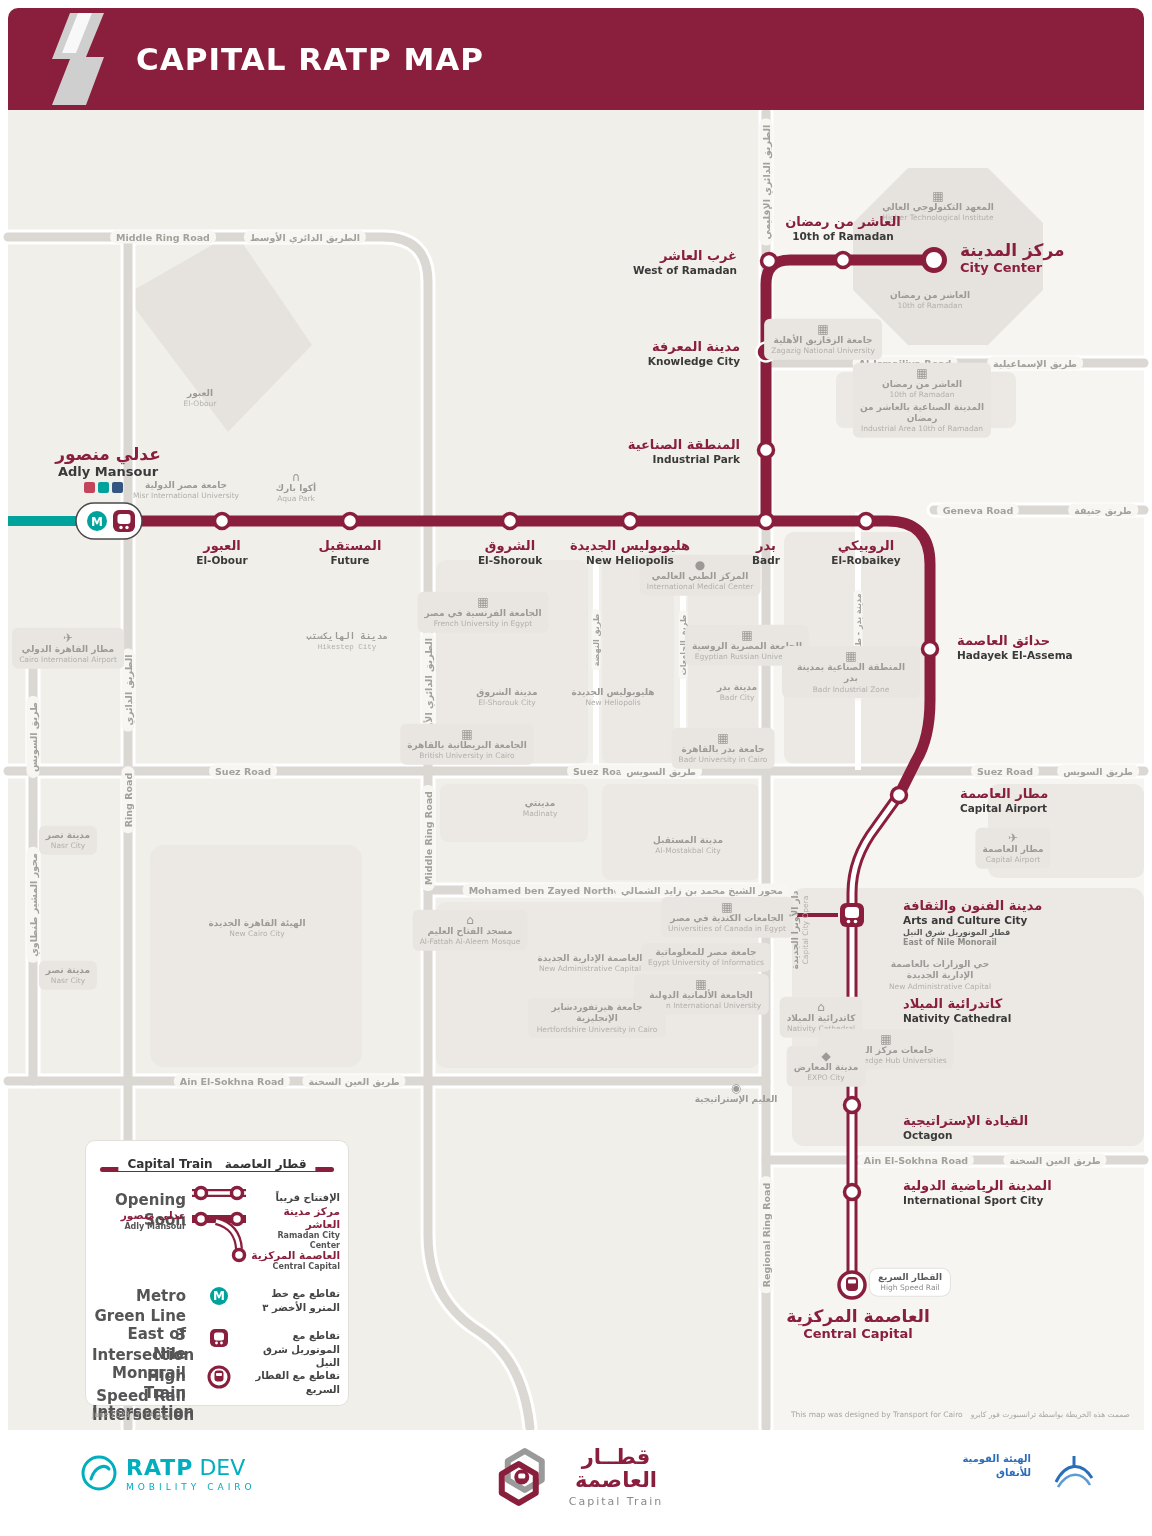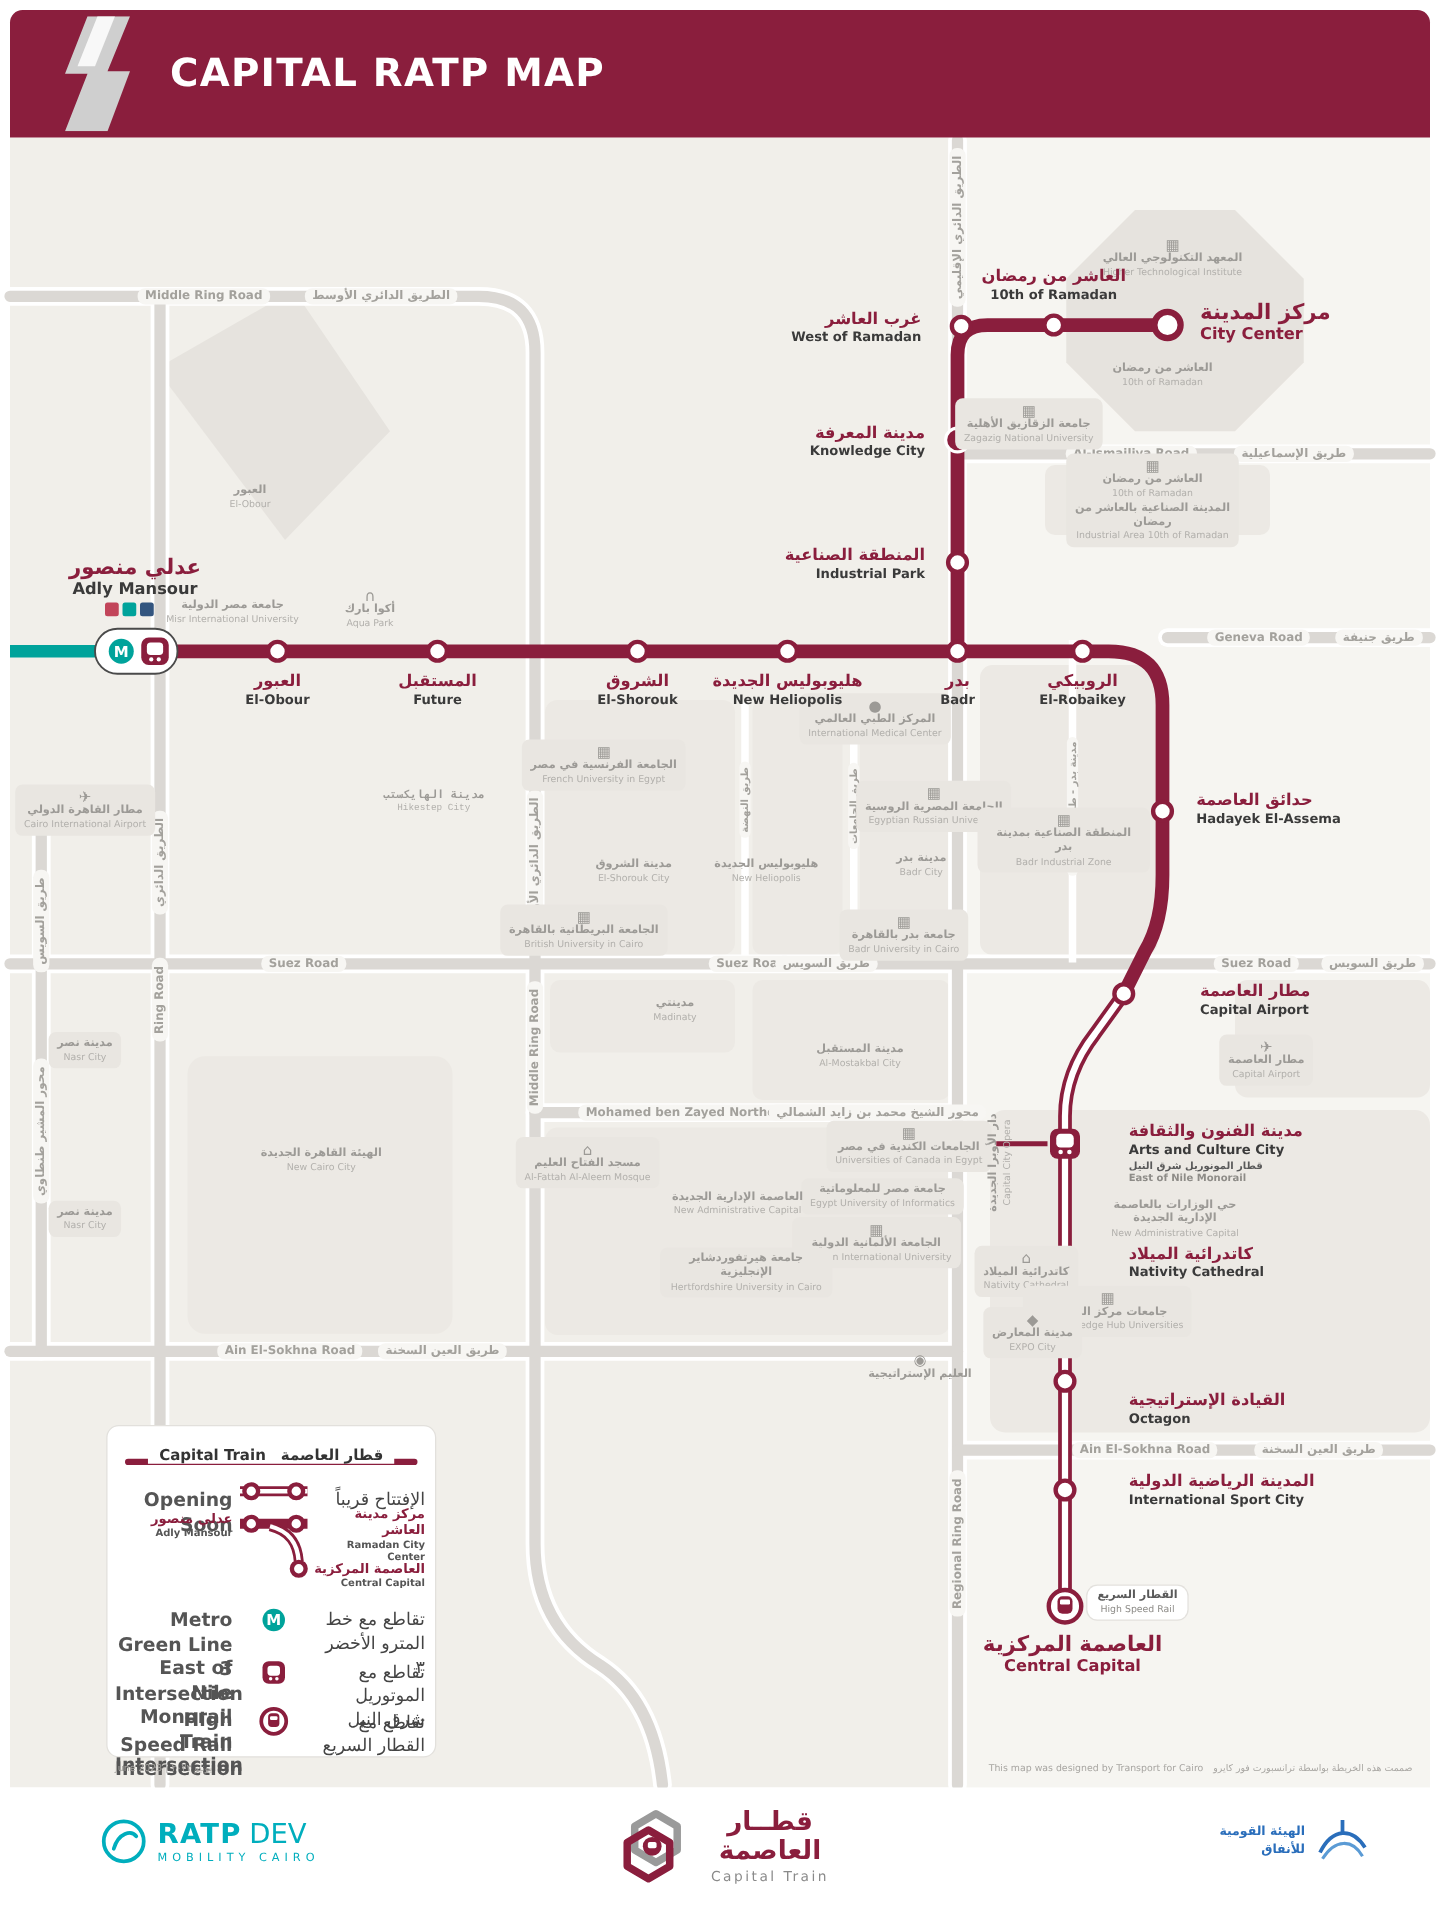--- a/index.html
+++ b/index.html
@@ -66,21 +66,21 @@
       font-size:9.5px;font-weight:bold;color:#A3A19C;white-space:nowrap}
   .rl.rot{transform:translate(-50%,-50%) rotate(-90deg)}
   .rl.small{font-size:8px;padding:0 4px}
   
   .legend{position:absolute;left:85px;top:1140px;width:262px;height:264px;background:#fff;
     border:1px solid #e2e0dc;border-radius:10px;z-index:8}
   .lg-line{position:absolute;left:14px;right:14px;top:26px;height:5px;background:var(--brand-maroon);border-radius:3px}
   .lg-title{position:absolute;top:16px;left:50%;transform:translateX(-50%);background:#fff;padding:0 9px;
     font-size:12px;font-weight:bold;color:#333;white-space:nowrap;display:flex;gap:12px}
   .lg-en{position:absolute;left:6px;width:94px;text-align:right;font-size:15px;font-weight:bold;color:#555;line-height:1.3}
-  .lg-ar{position:absolute;right:8px;width:88px;text-align:right;font-size:14px;font-weight:normal;color:#444;line-height:1.35}
+  .lg-ar{position:absolute;right:8px;width:88px;text-align:right;font-size:10px;font-weight:bold;color:#444;line-height:1.35}
   .lg-left2{position:absolute;left:6px;width:94px;text-align:right;line-height:1.25}
   .lg-right2{position:absolute;right:8px;width:92px;text-align:right;line-height:1.25}
   .ar-m{display:block;color:var(--brand-maroon);font-weight:bold;font-size:10.5px}
   .en-s{display:block;color:#555;font-weight:bold;font-size:8px}
   .lg-g{position:absolute}
   .lg-t{stroke:var(--brand-maroon);stroke-width:8;fill:none}
   .lg-t-core{stroke:#fff;stroke-width:3.5;fill:none}
   .lg-solid{stroke:var(--brand-maroon);stroke-width:8;fill:none}
   
   .credit{position:absolute;font-size:7.5px;color:#A8A6A2;z-index:8}
@@ -90,21 +90,21 @@
   .footer{position:absolute;left:8px;top:1430px;width:1136px;height:98px;background:#fff;z-index:10}
   .ratp{position:absolute;left:72px;top:24px;display:flex;align-items:center;gap:8px}
   .ratp-a{color:var(--ratp-teal);font-size:22px;font-weight:bold;letter-spacing:1px}
   .ratp-b{color:var(--ratp-teal);font-size:22px;margin-left:6px}
   .ratp-sub{color:var(--ratp-teal);font-size:9px;letter-spacing:4px;margin-top:2px}
   .brand{position:absolute;left:50%;top:14px;transform:translateX(-50%);display:flex;align-items:center;gap:14px}
   .b-ar{color:var(--brand-maroon);font-size:21px;font-weight:bold;line-height:1.1;text-align:center}
   .b-en{color:#8a8a8a;font-size:11px;letter-spacing:2px;text-align:center;margin-top:3px}
   .mk-gray{stroke:#9a9a9a;fill:none;stroke-width:6;stroke-linejoin:round}
   .mk-maroon{stroke:var(--brand-maroon);fill:none;stroke-width:6;stroke-linejoin:round}
-  .nat{position:absolute;right:48px;top:22px;display:flex;align-items:center;gap:8px}
+  .nat{position:absolute;right:48px;top:22px;display:flex;gap:21px}
   .nat-txt{color:var(--nat-blue);font-size:10px;font-weight:bold;width:90px;text-align:right;line-height:1.4}
 </style>
 </head>
 <body>
 
 <div class="map-root">
   <svg class="map-svg" width="1152" height="1536" viewBox="0 0 1152 1536">
     <defs>
       <path id="r1" d="M8 237 H383 Q428 237 428 282 V1235 Q428 1300 480 1332 Q523 1360 530 1428"></path>
       <path id="r2" d="M128 240 V1428"></path>
@@ -255,21 +255,21 @@
       <div class="rl" style="left: 163px; top: 237px;">Middle Ring Road</div>
       <div class="rl" style="left: 305px; top: 237px;">الطريق الدائري الأوسط</div>
       <div class="rl rot" style="left: 428px; top: 693px;">الطريق الدائري الأوسط</div>
       <div class="rl rot" style="left: 428px; top: 838px;">Middle Ring Road</div>
       <div class="rl rot" style="left: 128px; top: 690px;">الطريق الدائري</div>
       <div class="rl rot" style="left: 128px; top: 800px;">Ring Road</div>
       <div class="rl rot" style="left: 766px; top: 182px;">الطريق الدائري الإقليمي</div>
       <div class="rl rot" style="left: 766px; top: 1235px;">Regional Ring Road</div>
       <div class="rl" style="left: 905px; top: 363px;">Al-Ismailiya Road</div>
       <div class="rl" style="left: 1035px; top: 363px;">طريق الإسماعيلية</div>
-      <div class="rl" style="left: 978px; top: 510px; margin-left: 29px;">Geneva Road</div>
+      <div class="rl" style="left: 978px; top: 510px;">Geneva Road</div>
       <div class="rl" style="left: 1103px; top: 510px;">طريق جنيفة</div>
       <div class="rl rot" style="left: 33px; top: 737px;">طريق السويس</div>
       <div class="rl" style="left: 243px; top: 771px;">Suez Road</div>
       <div class="rl" style="left: 601px; top: 771px;">Suez Road</div>
       <div class="rl" style="left: 661px; top: 771px;">طريق السويس</div>
       <div class="rl" style="left: 1005px; top: 771px;">Suez Road</div>
       <div class="rl" style="left: 1098px; top: 771px;">طريق السويس</div>
       <div class="rl rot" style="left: 33px; top: 905px;">محور المشير طنطاوي</div>
       <div class="rl" style="left: 563px; top: 890px;">Mohamed ben Zayed Northern Axis</div>
       <div class="rl" style="left: 702px; top: 890px;">محور الشيخ محمد بن زايد الشمالي</div>

